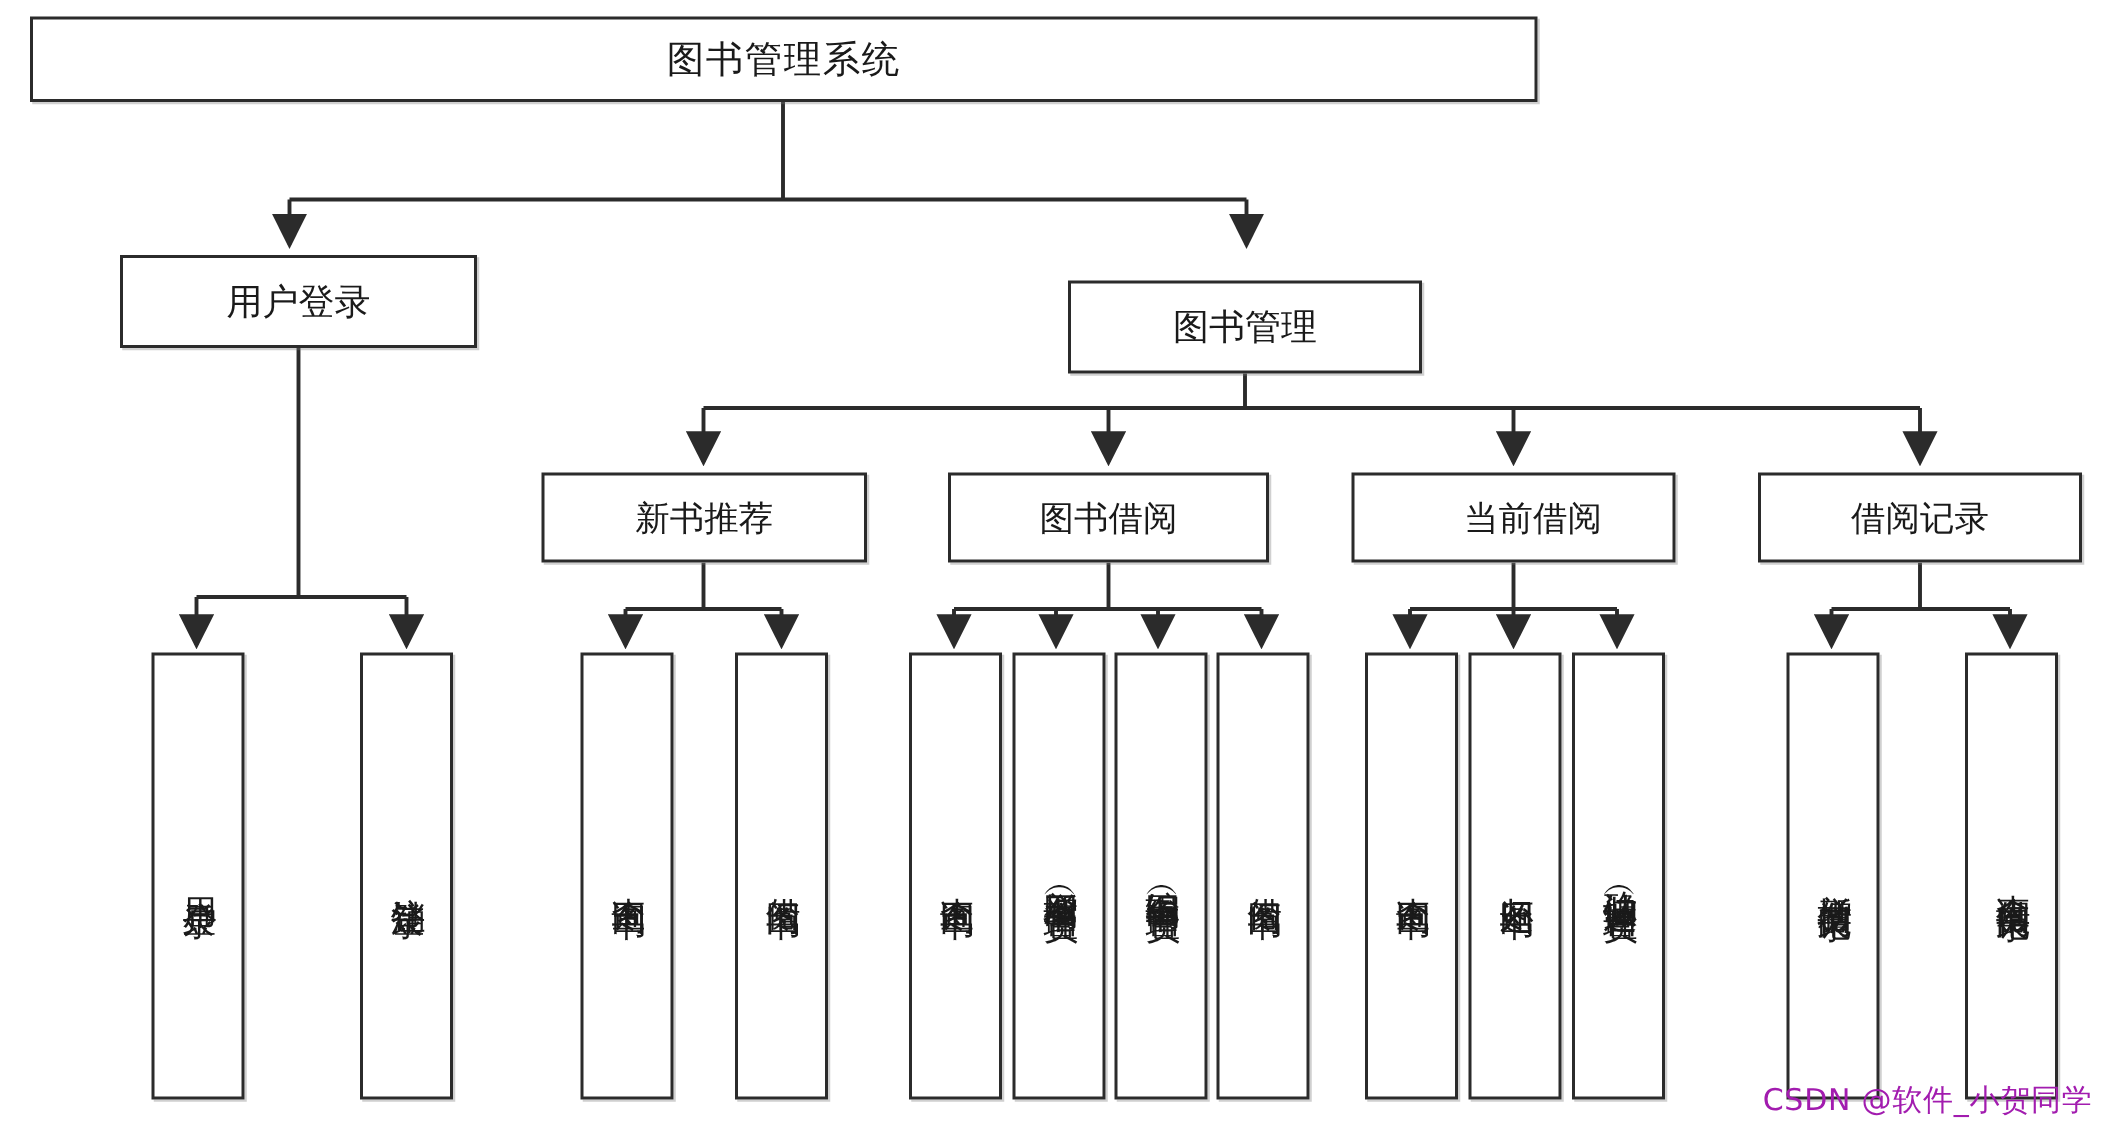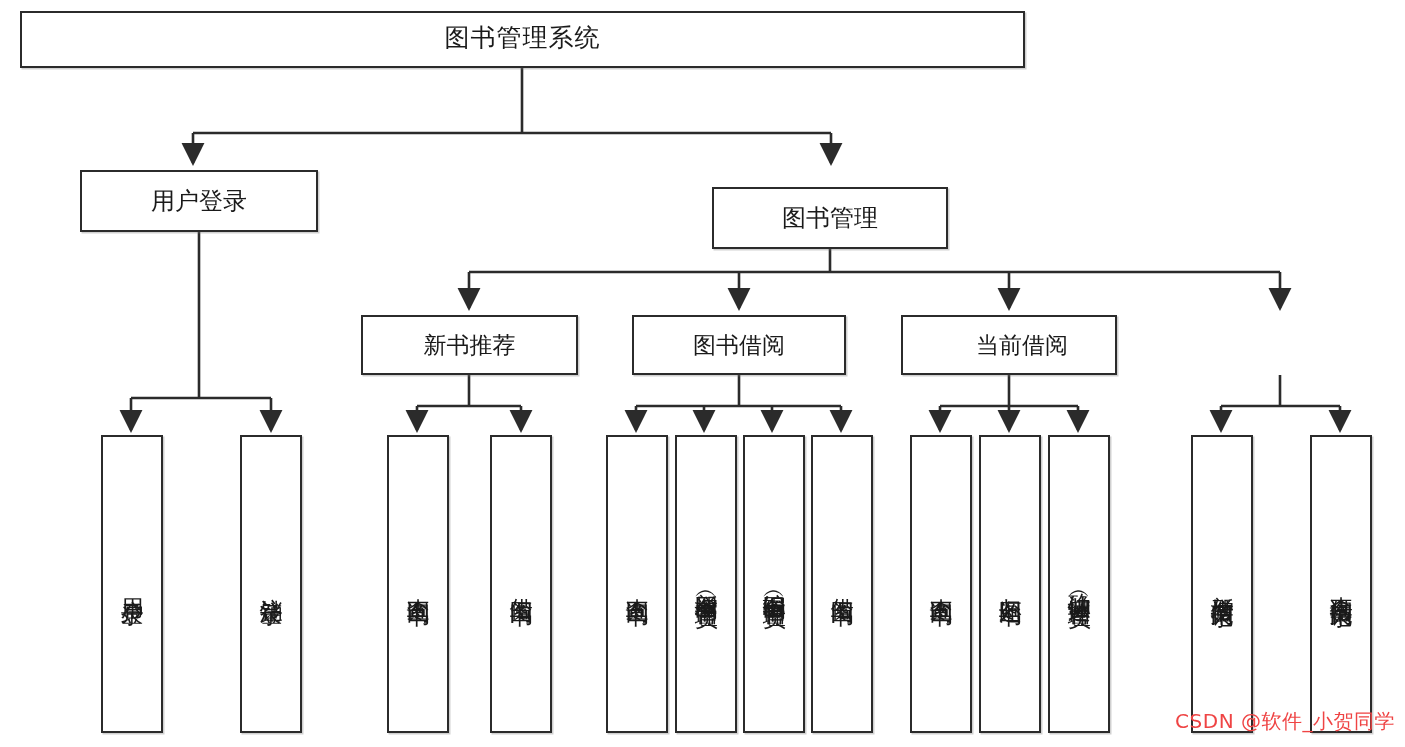--- a/index.html
+++ b/index.html
@@ -31,21 +31,20 @@
     display: flex;
     align-items: center;
     justify-content: center;
     color: #1a1a1a;
     box-shadow: 1.5px 1.5px 0 rgba(120,120,120,0.35);
   }
   .node.h {
     font-size: 25px;
     letter-spacing: 1px;
     line-height: 1.1;
-    font-family: Liberation Mono, monospace;
   }
   .node.h2 {
     font-size: 24px;
   }
   .node.h3 {
     font-size: 23px;
   }
   .node.v {
     font-size: 23px;
     writing-mode: vertical-rl;
@@ -57,23 +56,23 @@
     white-space: nowrap;
   }
   .node.v .vtext {
     writing-mode: vertical-rl;
     text-orientation: upright;
     display: block;
   }
   .watermark {
     position: absolute;
     right: 10px;
-    bottom: 12px;
+    bottom: 0;
     font-size: 20px;
-    color: #ef4444;
+    color: #a21caf;
     font-family: "DejaVu Sans", "Liberation Sans", sans-serif;
     letter-spacing: 0.5px;
     white-space: nowrap;
     user-select: none;
   }
 </style>
 </head>
 <body>
 
 <div id="canvas">
@@ -141,20 +140,23 @@
 
   <div class="node h3" style="left:361px; top:315px; width:217px; height:60px;">
     <span>新书推荐</span>
   </div>
   <div class="node h3" style="left:632px; top:315px; width:214px; height:60px;">
     <span>图书借阅</span>
   </div>
   <div class="node h3" style="left:901px; top:315px; width:216px; height:60px;padding-left:26px;">
     <span>当前借阅</span>
   </div>
+  <div class="node h3" style="left:1172px; top:315px; width:216px; height:60px;">
+    <span>借阅记录</span>
+  </div>
 
   <div class="node v" style="left:101px; top:435px; width:62px; height:298px;">
     <span class="vtext">用户登录</span>
   </div>
   <div class="node v" style="left:240px; top:435px; width:62px; height:298px;">
     <span class="vtext">注销登录</span>
   </div>
 
   <div class="node v" style="left:387px; top:435px; width:62px; height:298px;">
     <span class="vtext">查询图书</span>

